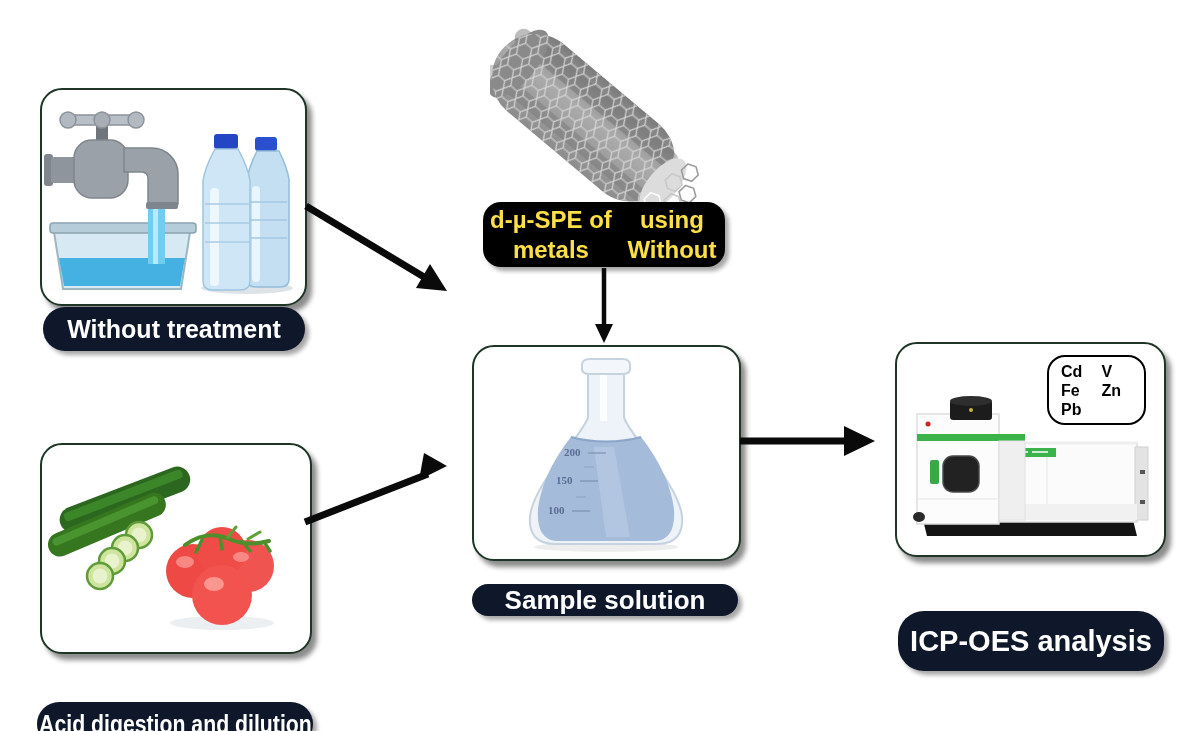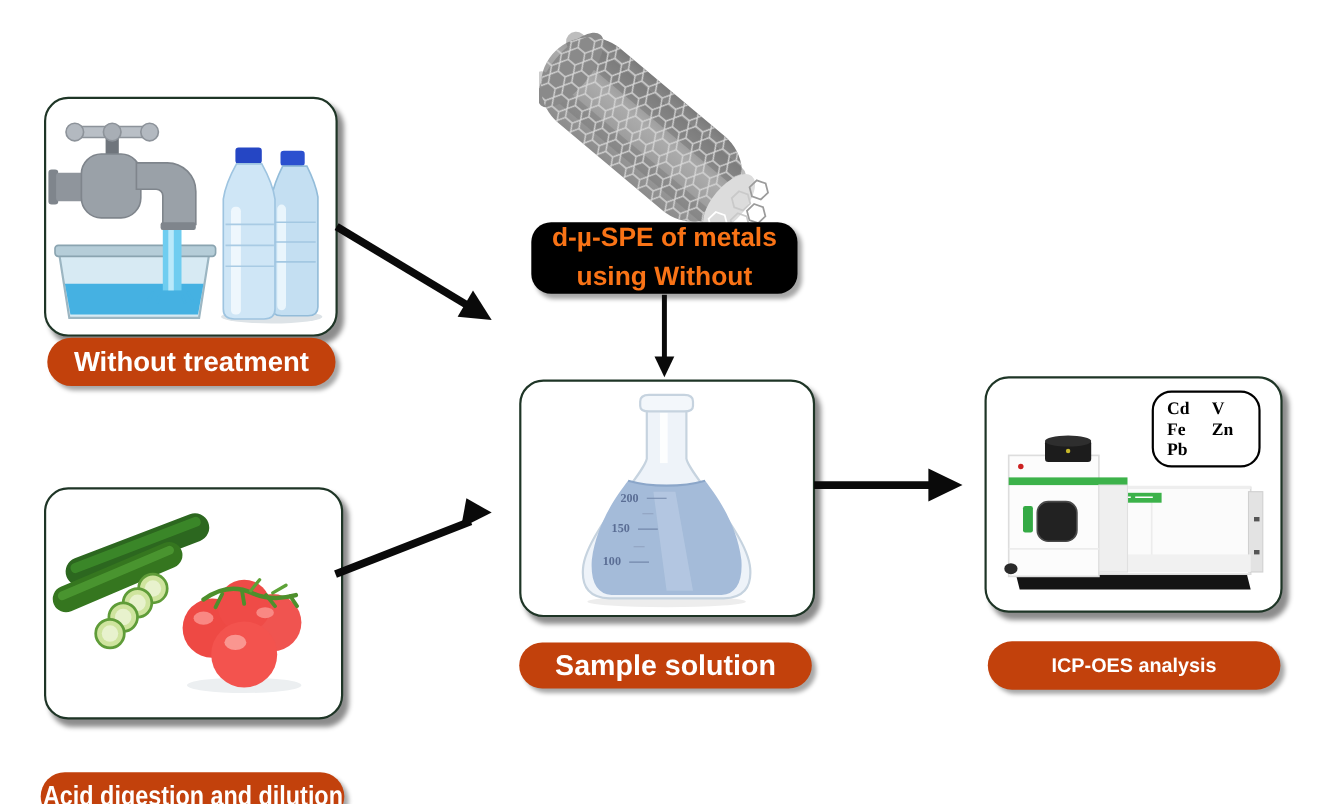--- a/index.html
+++ b/index.html
@@ -1,26 +1,26 @@
 <!DOCTYPE html>
 <html><head>
 <meta charset="utf-8">
 <style>
   html,body{margin:0;padding:0;background:#ffffff;}
   #stage{position:relative;width:1200px;height:731px;background:#ffffff;overflow:hidden;
          font-family:"Liberation Sans", sans-serif;}
   .abs{position:absolute;}
   .panel{position:absolute;background:#ffffff;border:2px solid #1e3526;border-radius:22px;
          box-shadow:5px 6px 5px rgba(0,0,0,0.45);}
-  .pill{position:absolute;background:#c2410c;border-radius:26px;color:#ffffff;font-weight:bold;
+  .pill{position:absolute;background:#0f172a;border-radius:26px;color:#ffffff;font-weight:bold;
         display:flex;align-items:center;justify-content:center;white-space:nowrap;
         box-shadow:4px 4px 4px rgba(0,0,0,0.35);}
   .pill.condensed span{display:inline-block;transform:scaleX(0.85);}
-  .blkLabel{position:absolute;background:#000000;border-radius:18px;color:#f97316;font-weight:bold;
-        display:flex;flex-direction:column;align-items:center;justify-content:space-between;
+  .blkLabel{position:absolute;background:#000000;border-radius:18px;color:#fde047;font-weight:bold;
+        display:flex;flex-direction:row;align-items:center;justify-content:space-between;
         text-align:center;box-shadow:4px 4px 4px rgba(0,0,0,0.35);}
   .bubble{position:absolute;background:#ffffff;border:2px solid #000000;border-radius:18px;
         display:grid;grid-template-columns:1fr 1fr;align-content:center;column-gap:10px;
         padding:4px 12px;font-weight:bold;font-size:16px;line-height:19px;color:#000;z-index:3;}
   svg{display:block;}
 </style>
 </head>
 <body>
 
 <div id="stage">
@@ -168,25 +168,25 @@
         <g font-size="11" font-weight="bold" fill="#5a6d94" font-family="Liberation Serif, serif">
           <text x="90" y="109">200</text>
           <text x="82" y="137">150</text>
           <text x="74" y="167">100</text>
           <path d="M114,106 h18 M106,134 h18 M98,164 h18" stroke="#7388ab" stroke-width="1"></path>
           <path d="M110,120 h10 M102,150 h10" stroke="#8ea1bf" stroke-width="1"></path>
         </g>
       </g>
     </svg>
   </div>
-  <div class="pill" style="left:472px;top:584px;width:266px;height:42px;font-size:26px;">
+  <div class="pill" style="left:472px;top:584px;width:266px;height:32px;font-size:26px;">
     <span>Sample solution</span>
   </div>
 
-  <div class="panel" style="left:895px;top:342px;width:267px;height:211px;font-family:Liberation Serif, serif;">
+  <div class="panel" style="left:895px;top:342px;width:267px;height:211px;">
     <svg width="263" height="207" viewBox="0 0 263 207">
       <g>
 
         <path d="M26,176 L236,176 L240,192 L30,192 Z" fill="#141414"></path>
 
         <rect x="92" y="99" width="148" height="79" fill="#fbfbfb" stroke="#dcdcdc" stroke-width="1.5"></rect>
         <rect x="238" y="103" width="13" height="73" fill="#e3e3e3" stroke="#d0d0d0" stroke-width="1"></rect>
         <rect x="243" y="126" width="5" height="4" fill="#555"></rect>
         <rect x="243" y="156" width="5" height="4" fill="#555"></rect>
         <path d="M92,99 L240,99" stroke="#eeeeee" stroke-width="3"></path>
@@ -212,21 +212,21 @@
     </svg>
 
     <div class="bubble" style="left:150px;top:11px;width:71px;height:58px;">
       <span>Cd</span>
       <span>V</span>
       <span>Fe</span>
       <span>Zn</span>
       <span>Pb</span>
     </div>
   </div>
-  <div class="pill" style="left:898px;top:583px;width:266px;height:44px;font-size:18px;">
+  <div class="pill" style="left:898px;top:611px;width:266px;height:60px;font-size:29px;">
     <span>ICP-OES analysis</span>
   </div>
 
   <svg class="abs" style="left:0;top:0;pointer-events:none;z-index:5;" width="1200" height="731" viewBox="0 0 1200 731">
     <g stroke="#0a0a0a" fill="#0a0a0a">
       <g>
         <line x1="306" y1="206" x2="429" y2="280" stroke-width="7"></line>
         <polygon points="447,291 416,288 430,264" stroke="none"></polygon>
       </g>
       <g>

